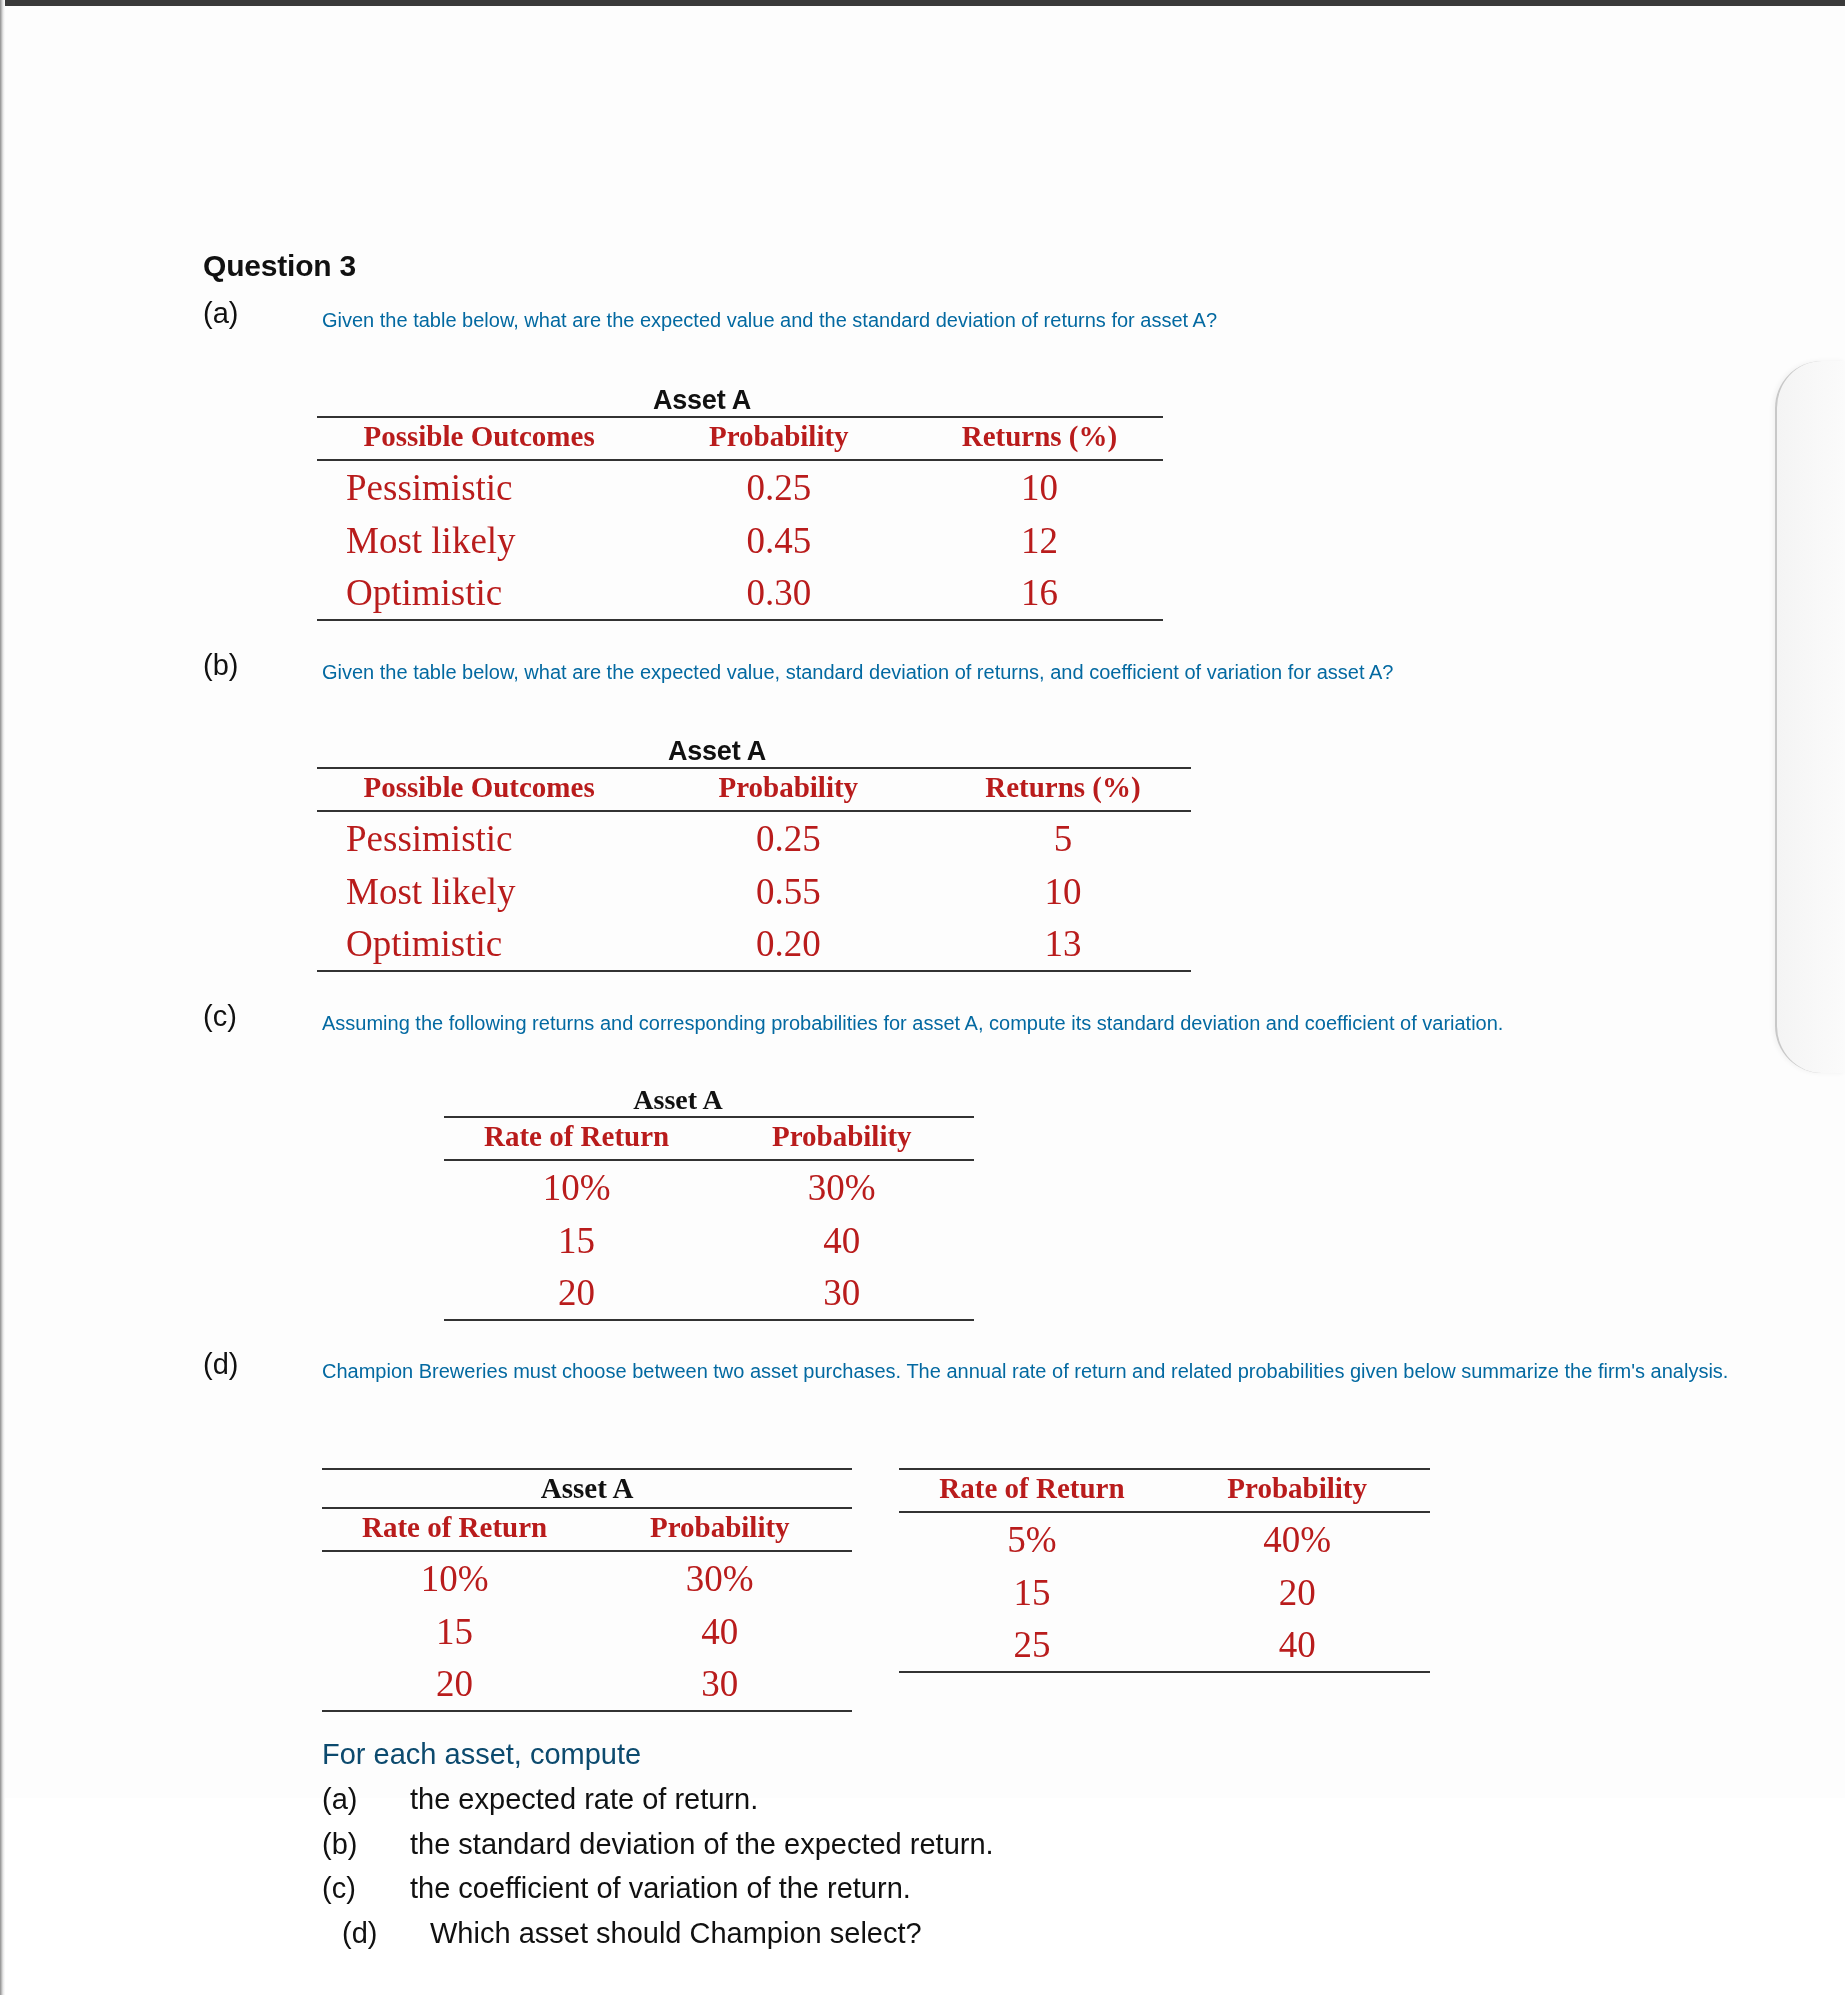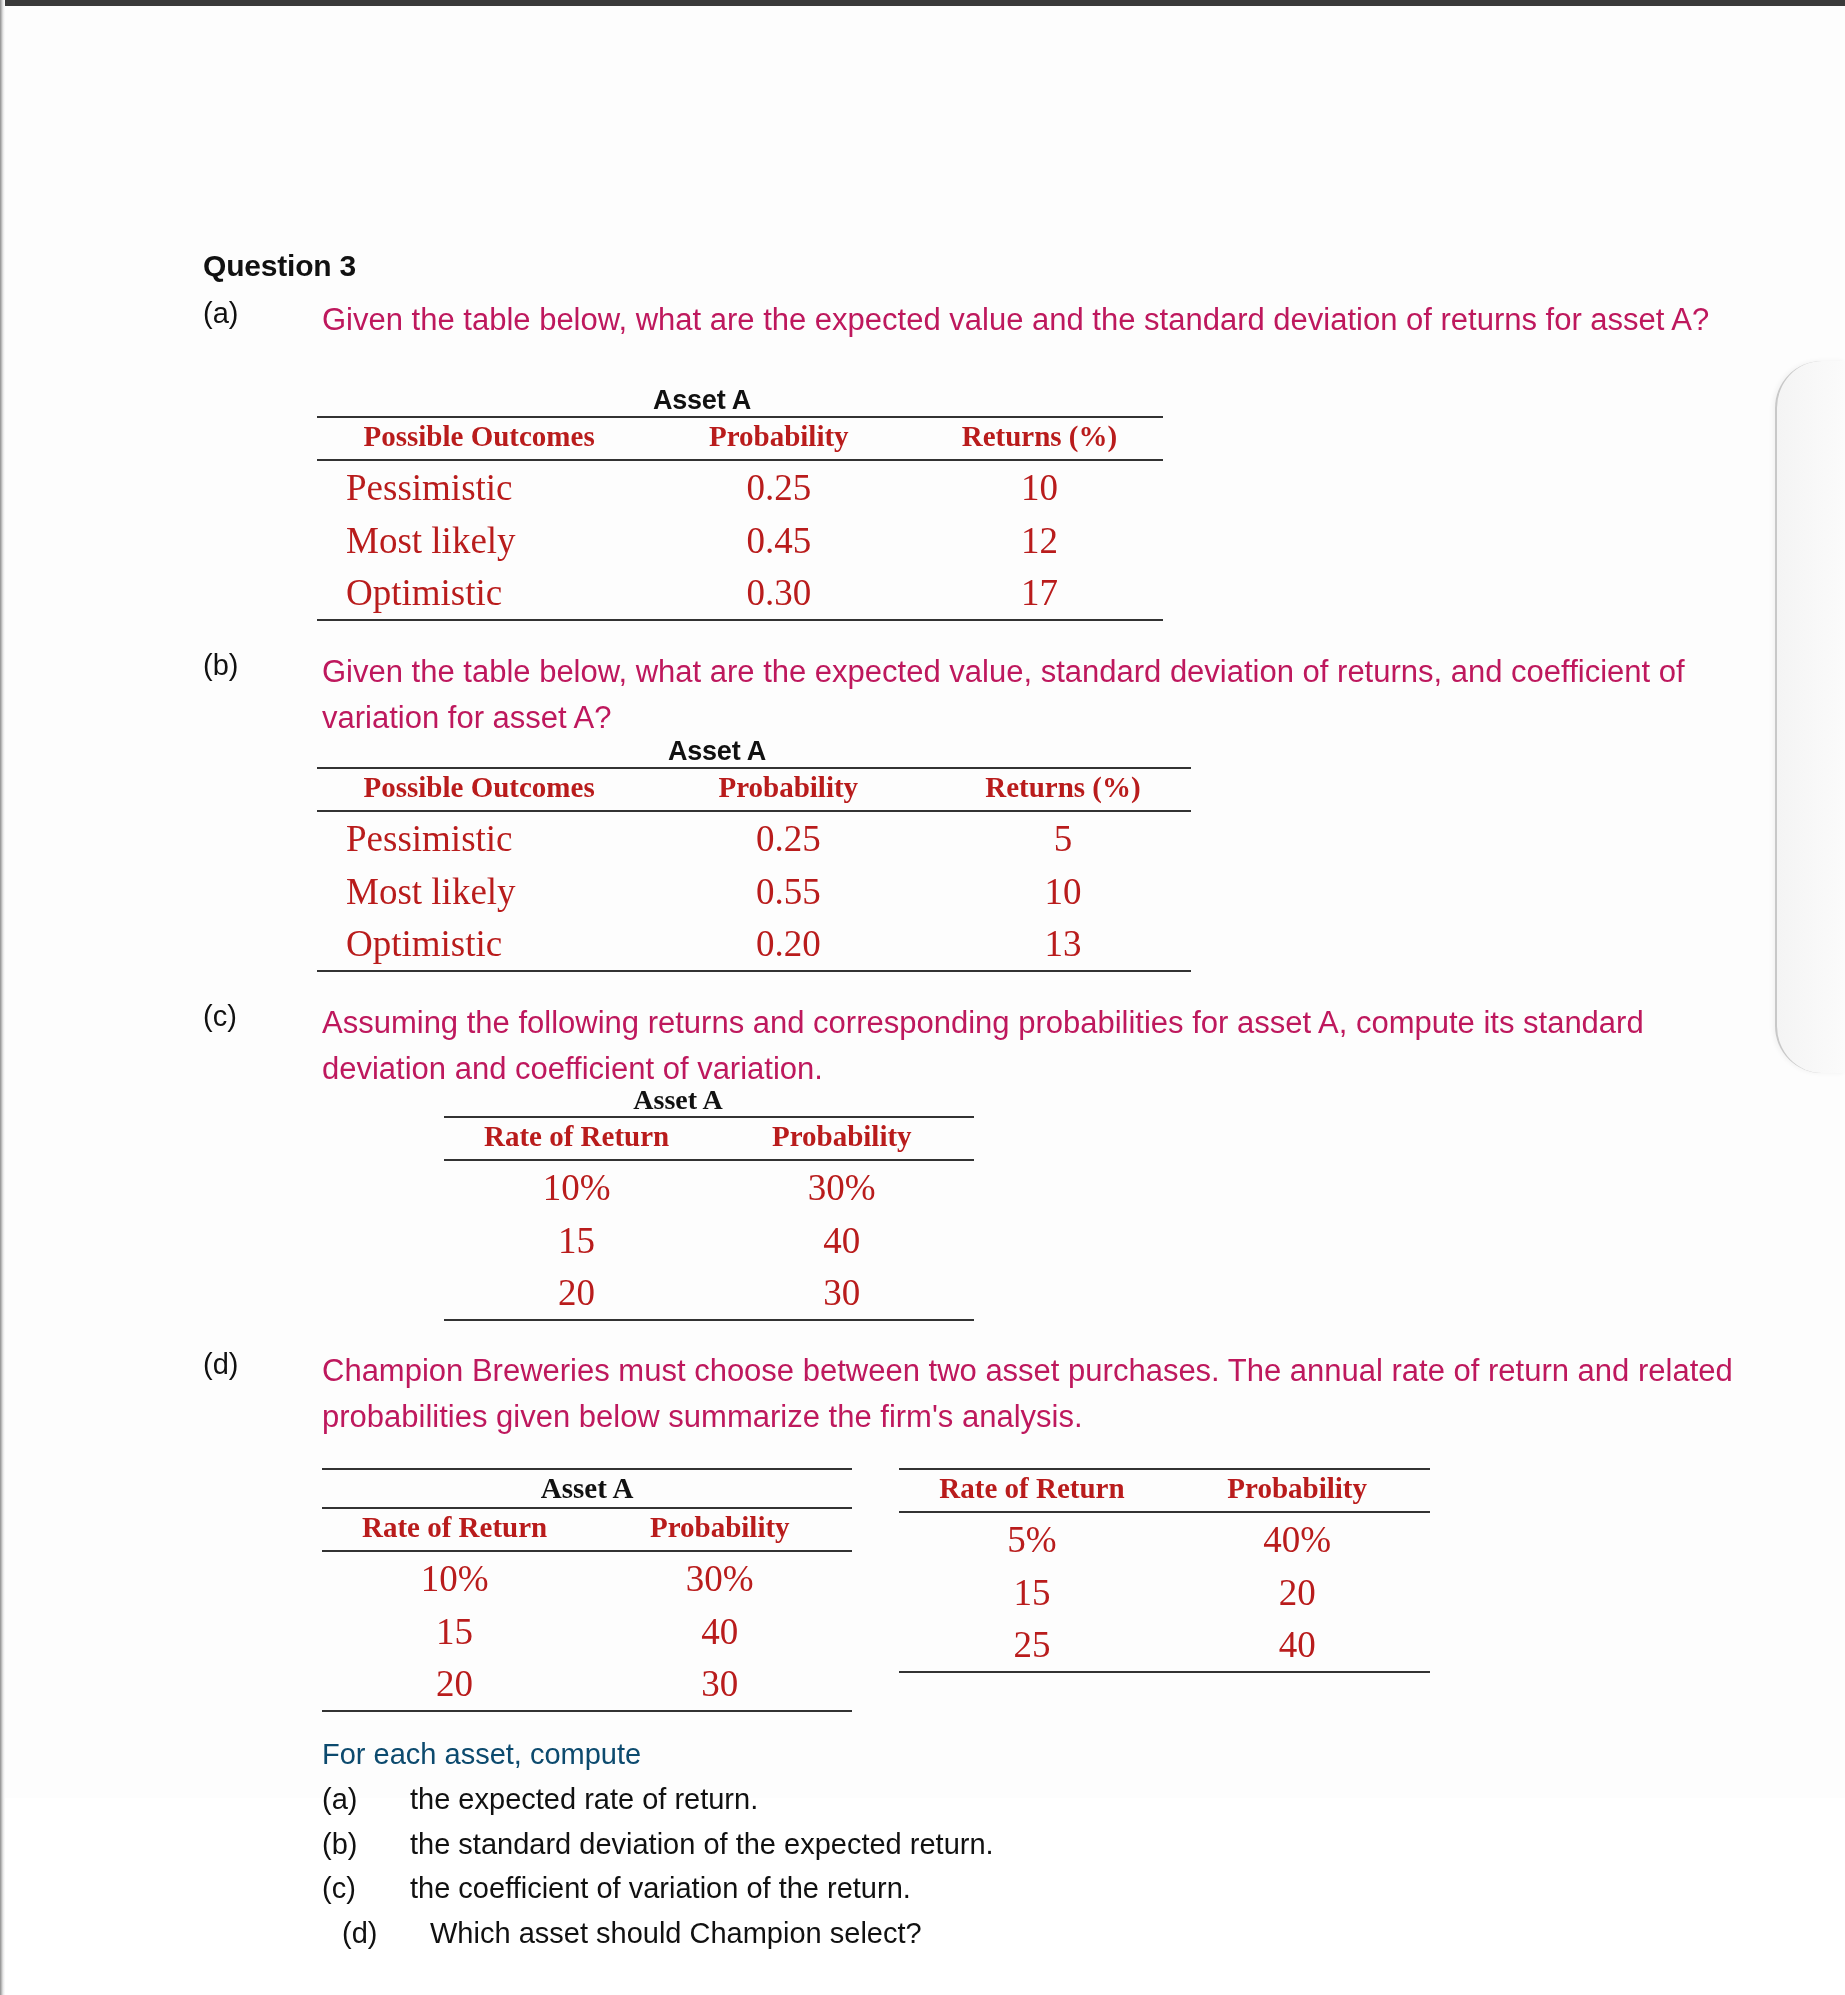--- a/index.html
+++ b/index.html
@@ -71,23 +71,23 @@
     color: #111;
     letter-spacing: -0.2px;
   }
   .part-label {
     position: absolute;
     font-size: 29px;
     color: #111;
   }
   .part-text {
     position: absolute;
-    font-size: 31px;
+    font-size: 20px;
     line-height: 46px;
-    color: #be185d;
+    color: #0369a1;
     width: 1424px;
   }
 
   
   .tbl-wrap {
     position: absolute;
   }
   .tbl-caption {
     text-align: center;
     font-weight: bold;
@@ -196,21 +196,21 @@
             <td>10</td>
           </tr>
           <tr>
             <td class="outcome">Most likely</td>
             <td>0.45</td>
             <td>12</td>
           </tr>
           <tr class="last">
             <td class="outcome">Optimistic</td>
             <td>0.30</td>
-            <td>17</td>
+            <td>16</td>
           </tr>
         </tbody>
       </table>
     </div>
 
     <div class="part-label" style="left:203px; top:649px;">(b)</div>
     <div class="part-text" style="left:322px; top:649px;">Given the table below, what are the expected value, standard deviation of returns, and coefficient of variation for asset A?</div>
 
     <div class="tbl-wrap" style="left:317px; top:736px;">
       <div class="tbl-caption sans" style="width:800px;">Asset A</div>

